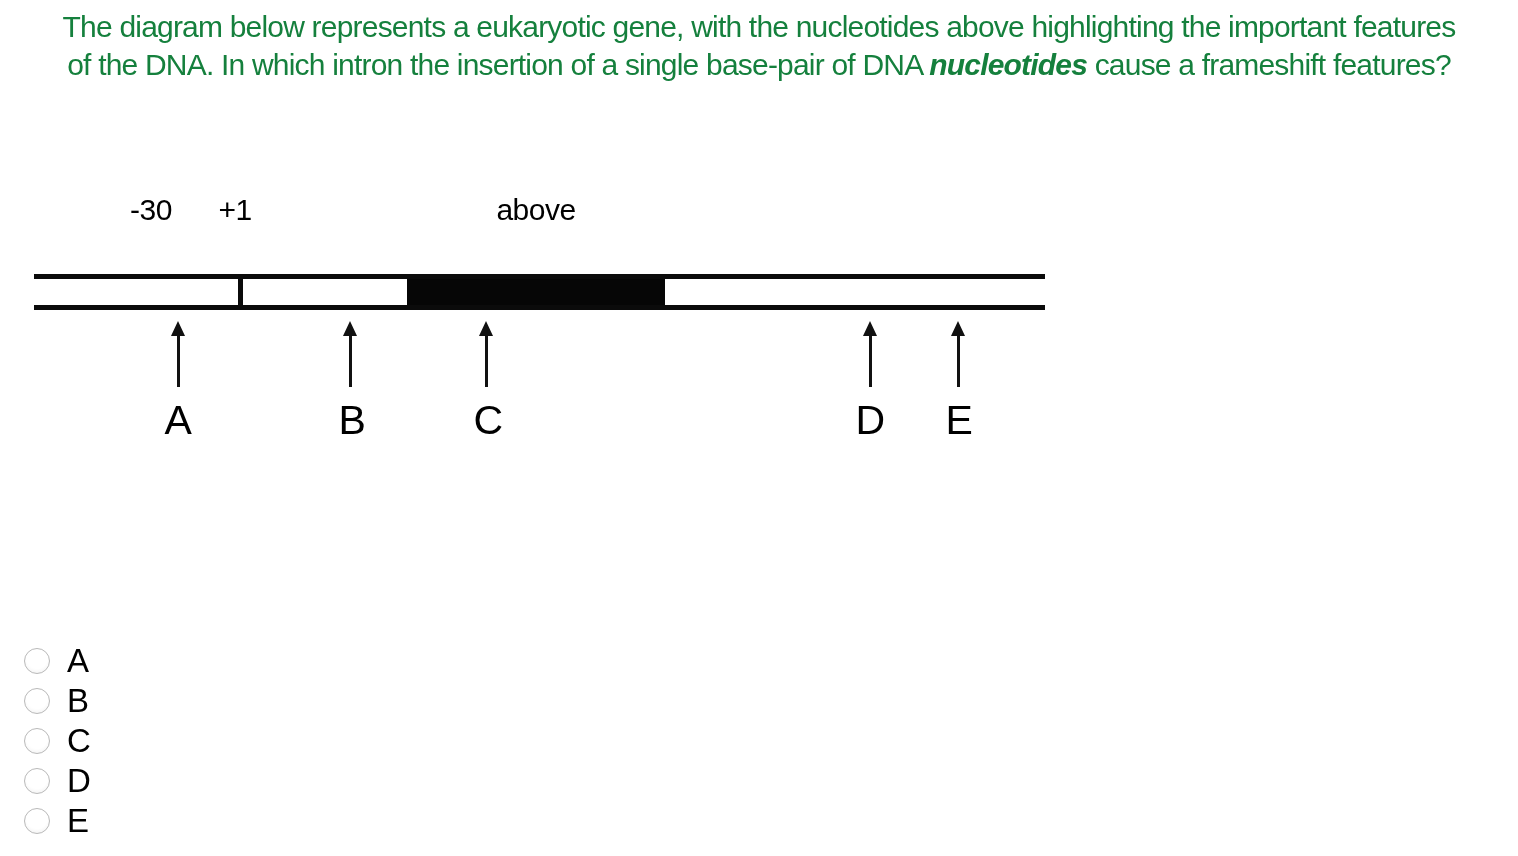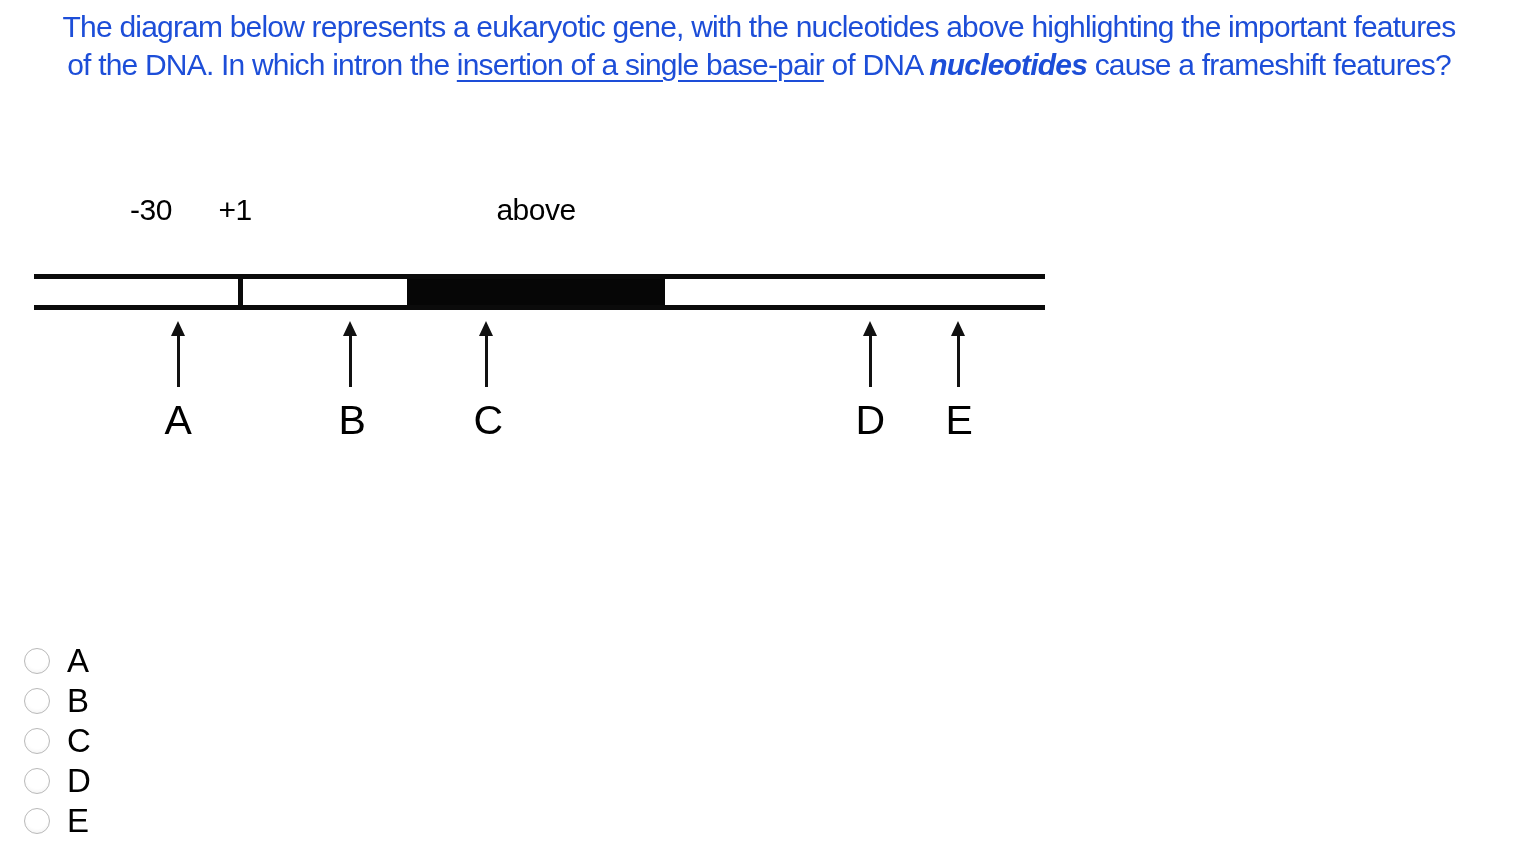--- a/index.html
+++ b/index.html
@@ -14,25 +14,24 @@
 
   
   .question {
     position: absolute;
     top: 8px; left: 0;
     width: 1518px;
     text-align: center;
     font-size: 30px;
     line-height: 38px;
     letter-spacing: -0.8px;
-    color: #1d4ed8;
+    color: #15803d;
   }
   .question .qline { white-space: nowrap; }
   .question .u-part {
-    text-decoration: underline;
     text-decoration-thickness: 2px;
     text-underline-offset: 5px;
   }
   .question .em-part { font-weight: bold; font-style: italic; }
 
   
   .diagram { position: absolute; top: 0; left: 0; width: 1100px; height: 460px; }
 
   .dlabel {
     position: absolute;

